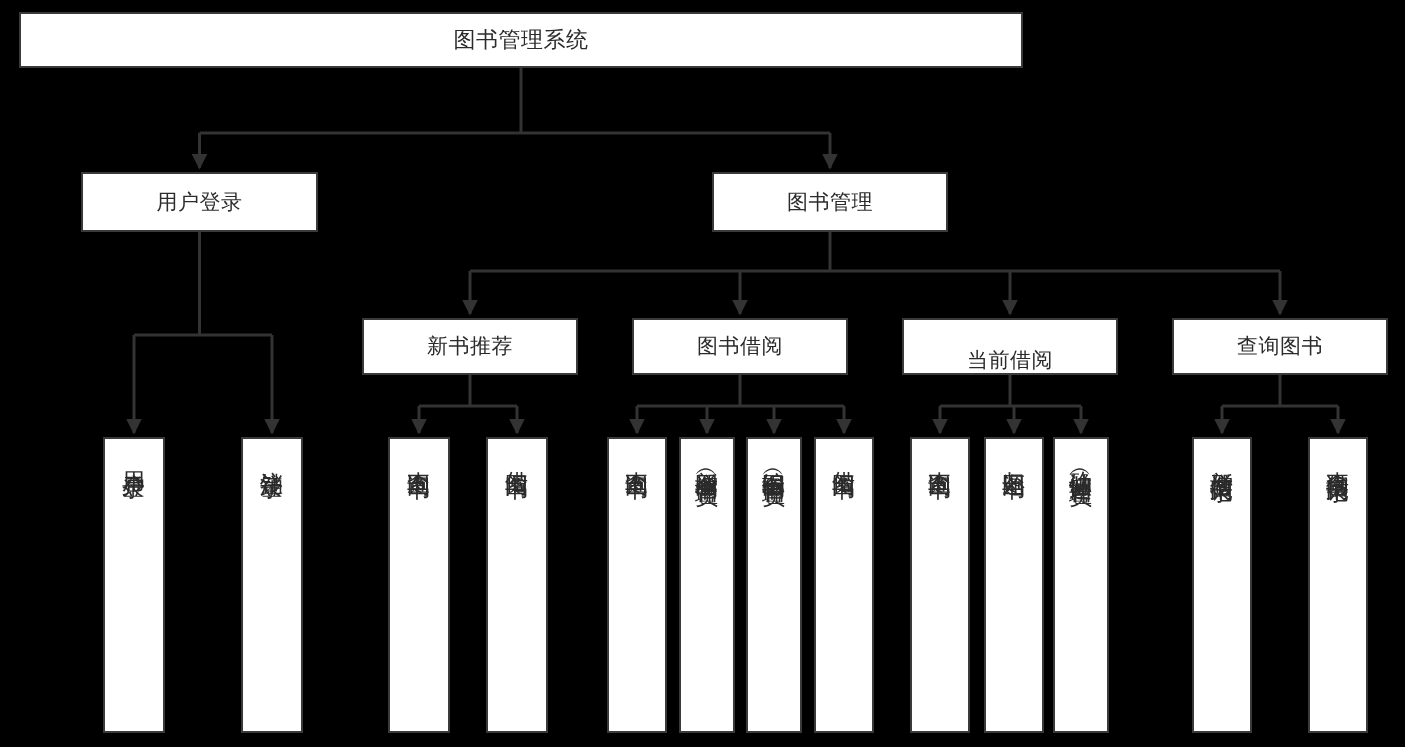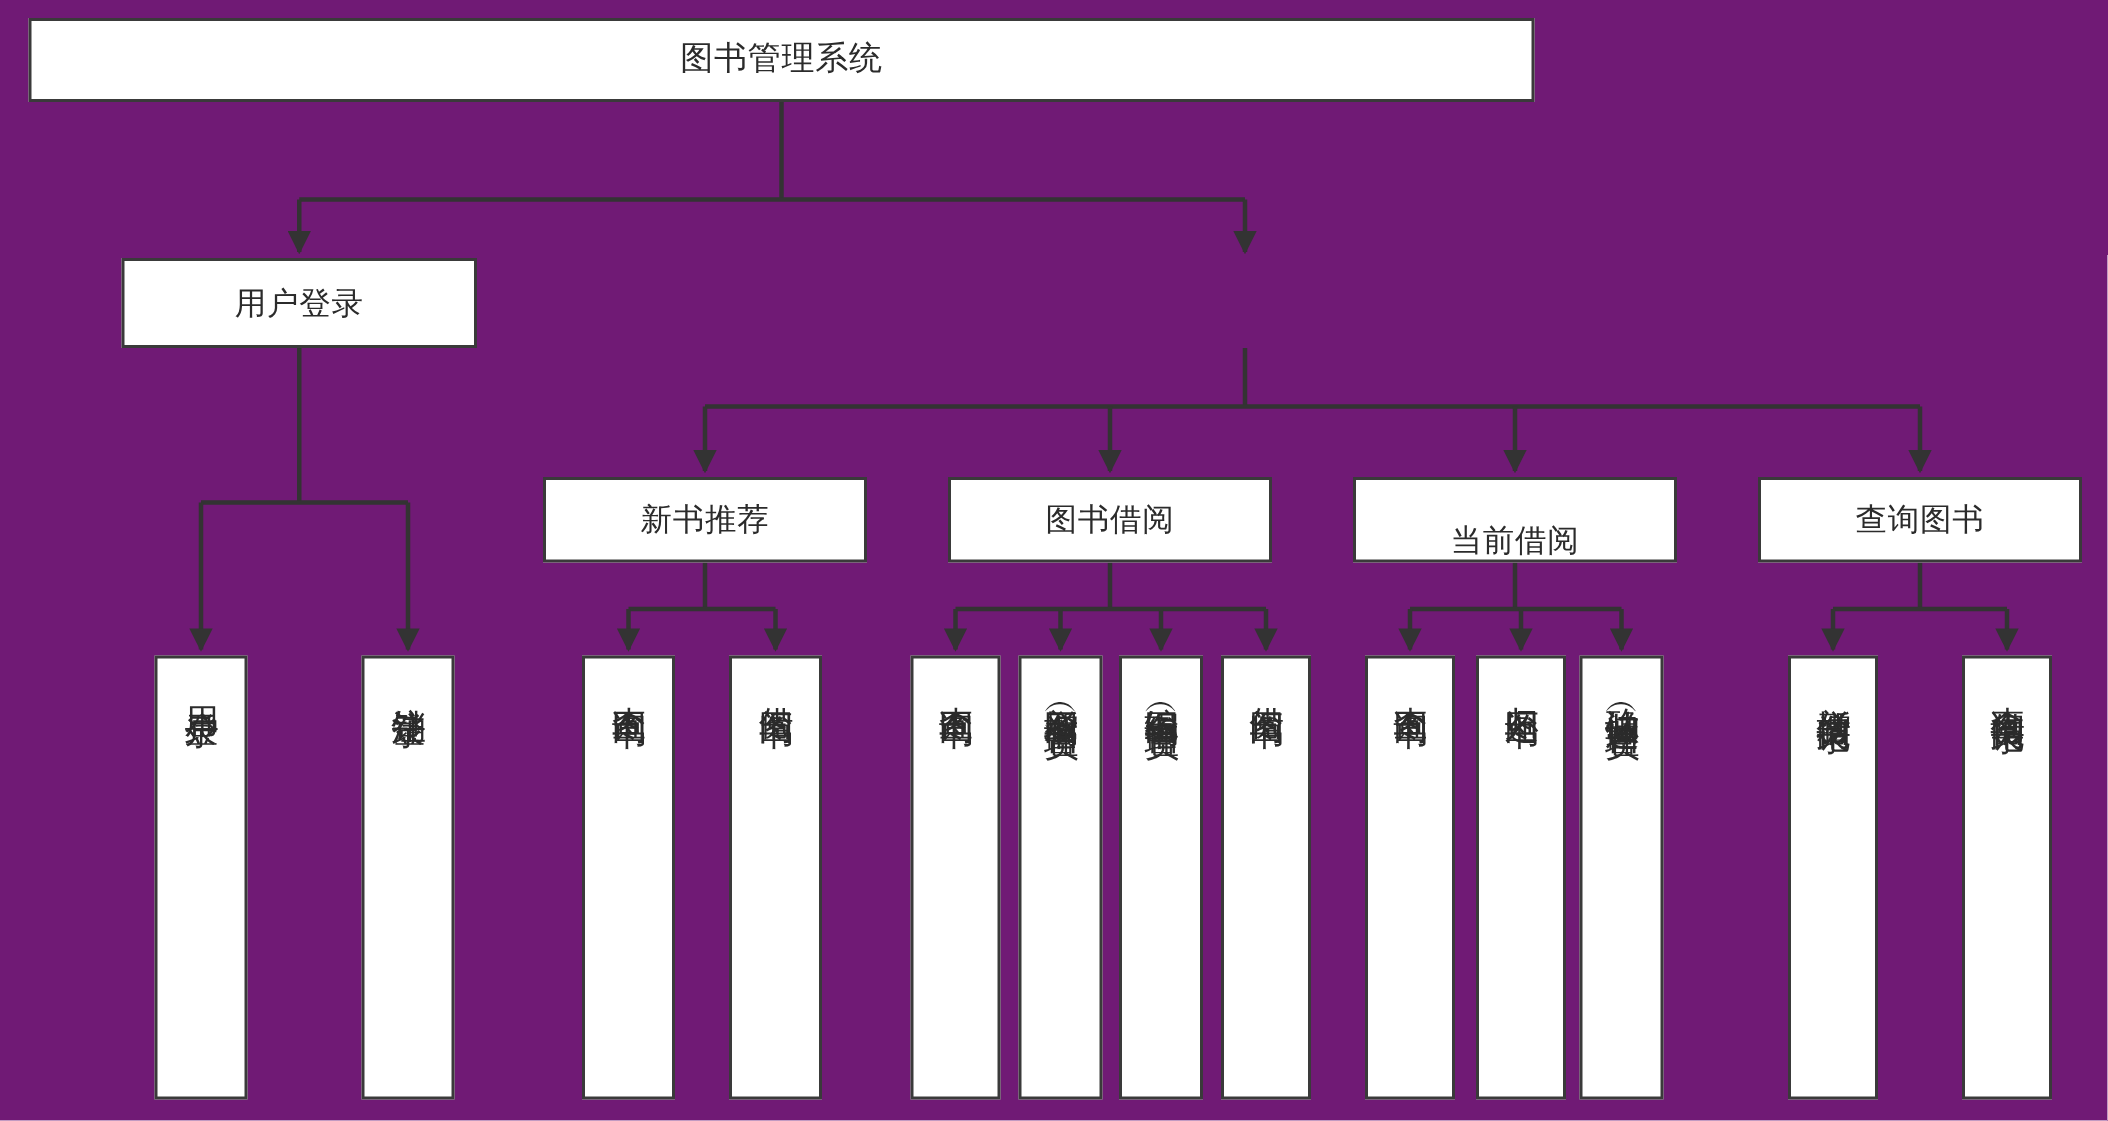--- a/index.html
+++ b/index.html
@@ -8,21 +8,21 @@
     padding: 0;
     background: #ffffff;
   }
   body {
     font-family: "DejaVu Sans", "Liberation Sans", sans-serif;
   }
   #canvas {
     position: relative;
     width: 1405px;
     height: 747px;
-    background: #701a75;
+    background: #000000;
     overflow: hidden;
   }
   #connectors {
     position: absolute;
     left: 0;
     top: 0;
     width: 1405px;
     height: 747px;
     pointer-events: none;
   }
@@ -130,20 +130,23 @@
     </g>
   </svg>
 
   <div class="node h root" style="left:19px; top:12px; width:1004px; height:56px;">
     <span class="node-label">图书管理系统</span>
   </div>
 
   <div class="node h" style="left:81px; top:172px; width:237px; height:60px;">
     <span class="node-label">用户登录</span>
   </div>
+  <div class="node h" style="left:712px; top:172px; width:236px; height:60px;">
+    <span class="node-label">图书管理</span>
+  </div>
 
   <div class="node h" style="left:362px; top:318px; width:216px; height:57px;">
     <span class="node-label">新书推荐</span>
   </div>
   <div class="node h" style="left:632px; top:318px; width:216px; height:57px;">
     <span class="node-label">图书借阅</span>
   </div>
   <div class="node h" style="left:902px; top:318px; width:216px; height:57px;align-items:flex-end;">
     <span class="node-label">当前借阅</span>
   </div>

